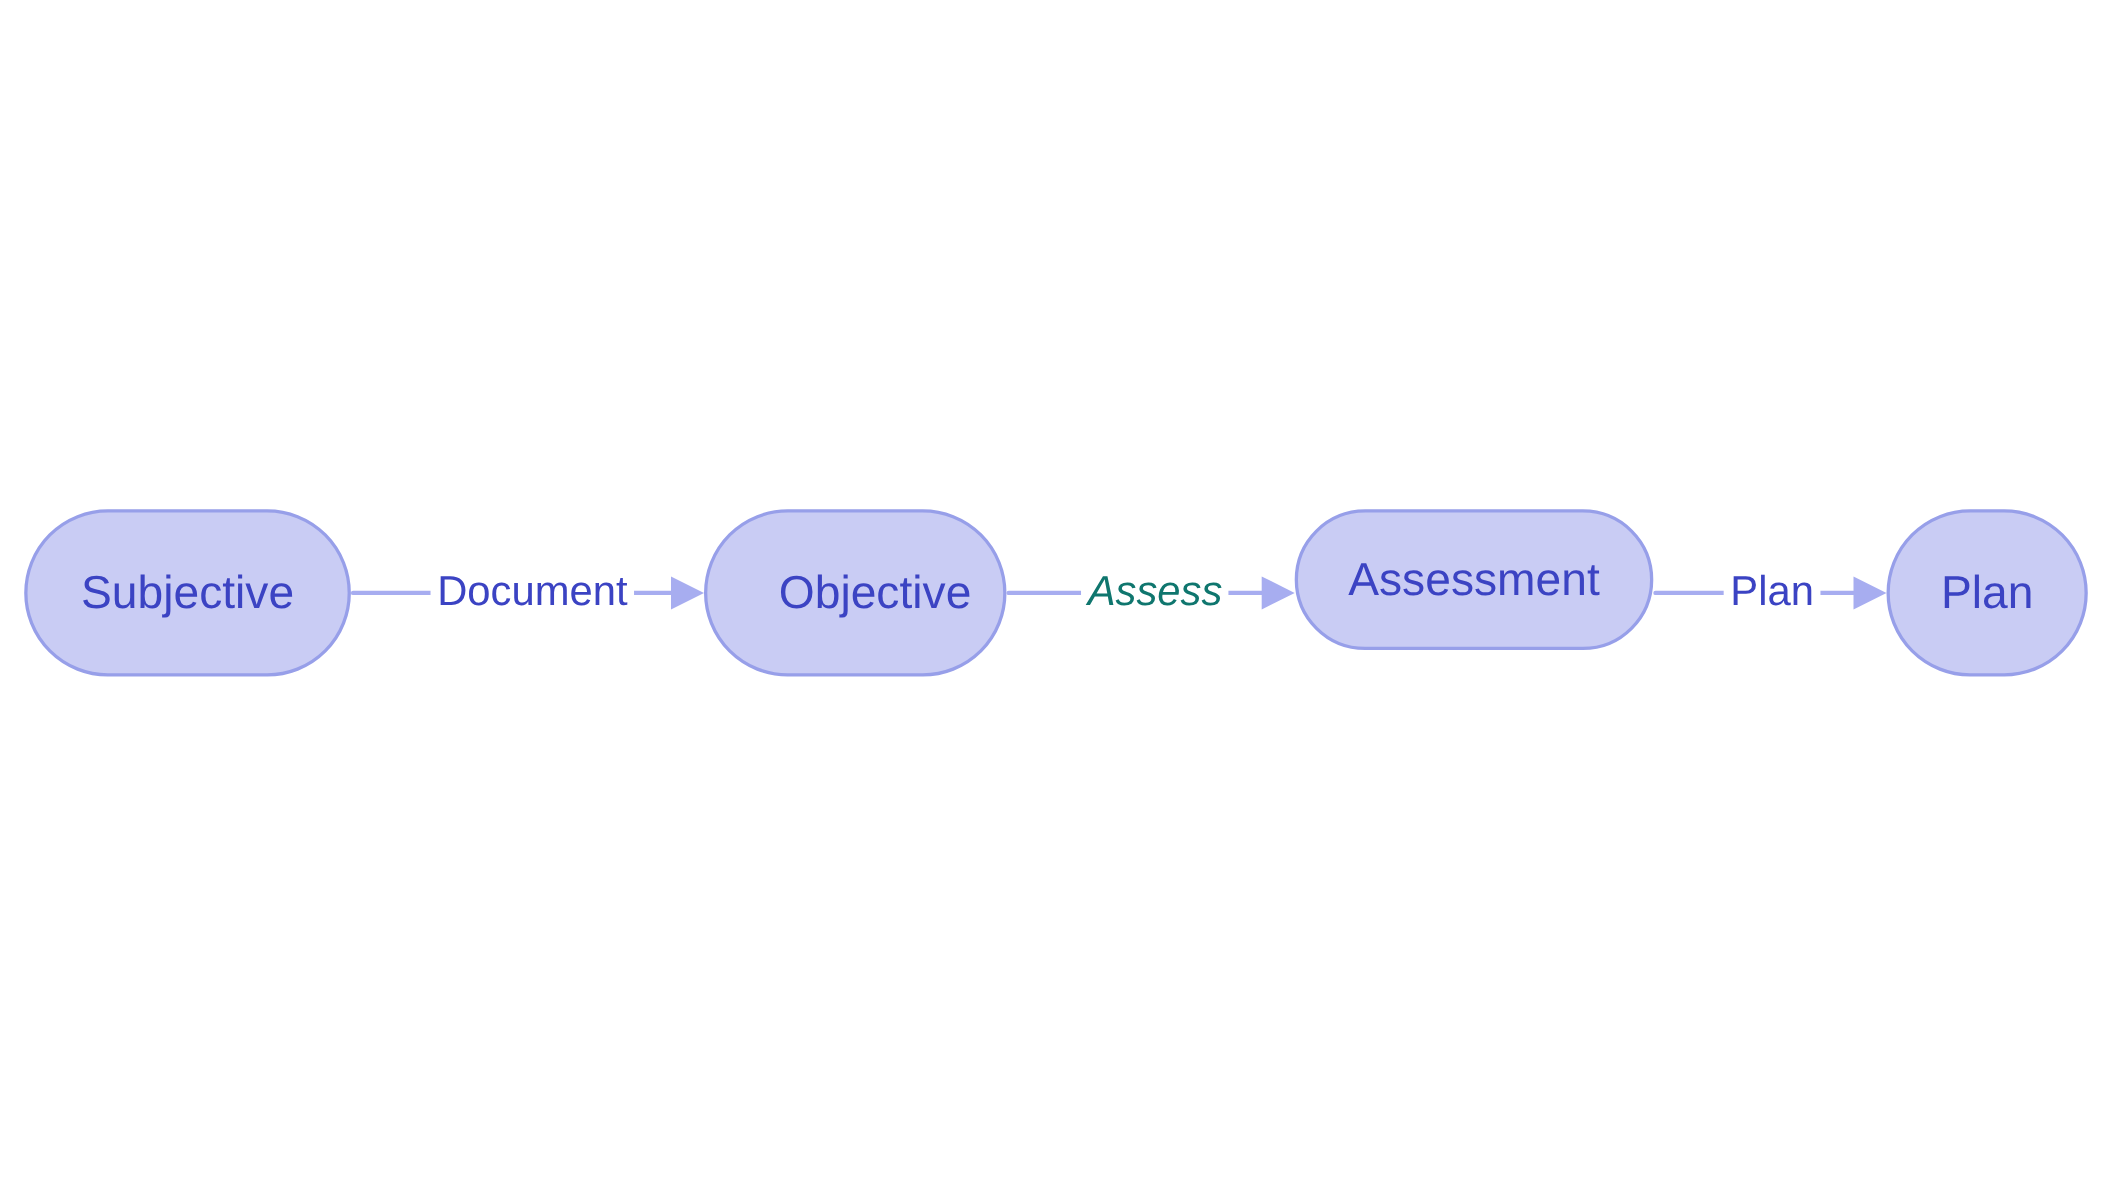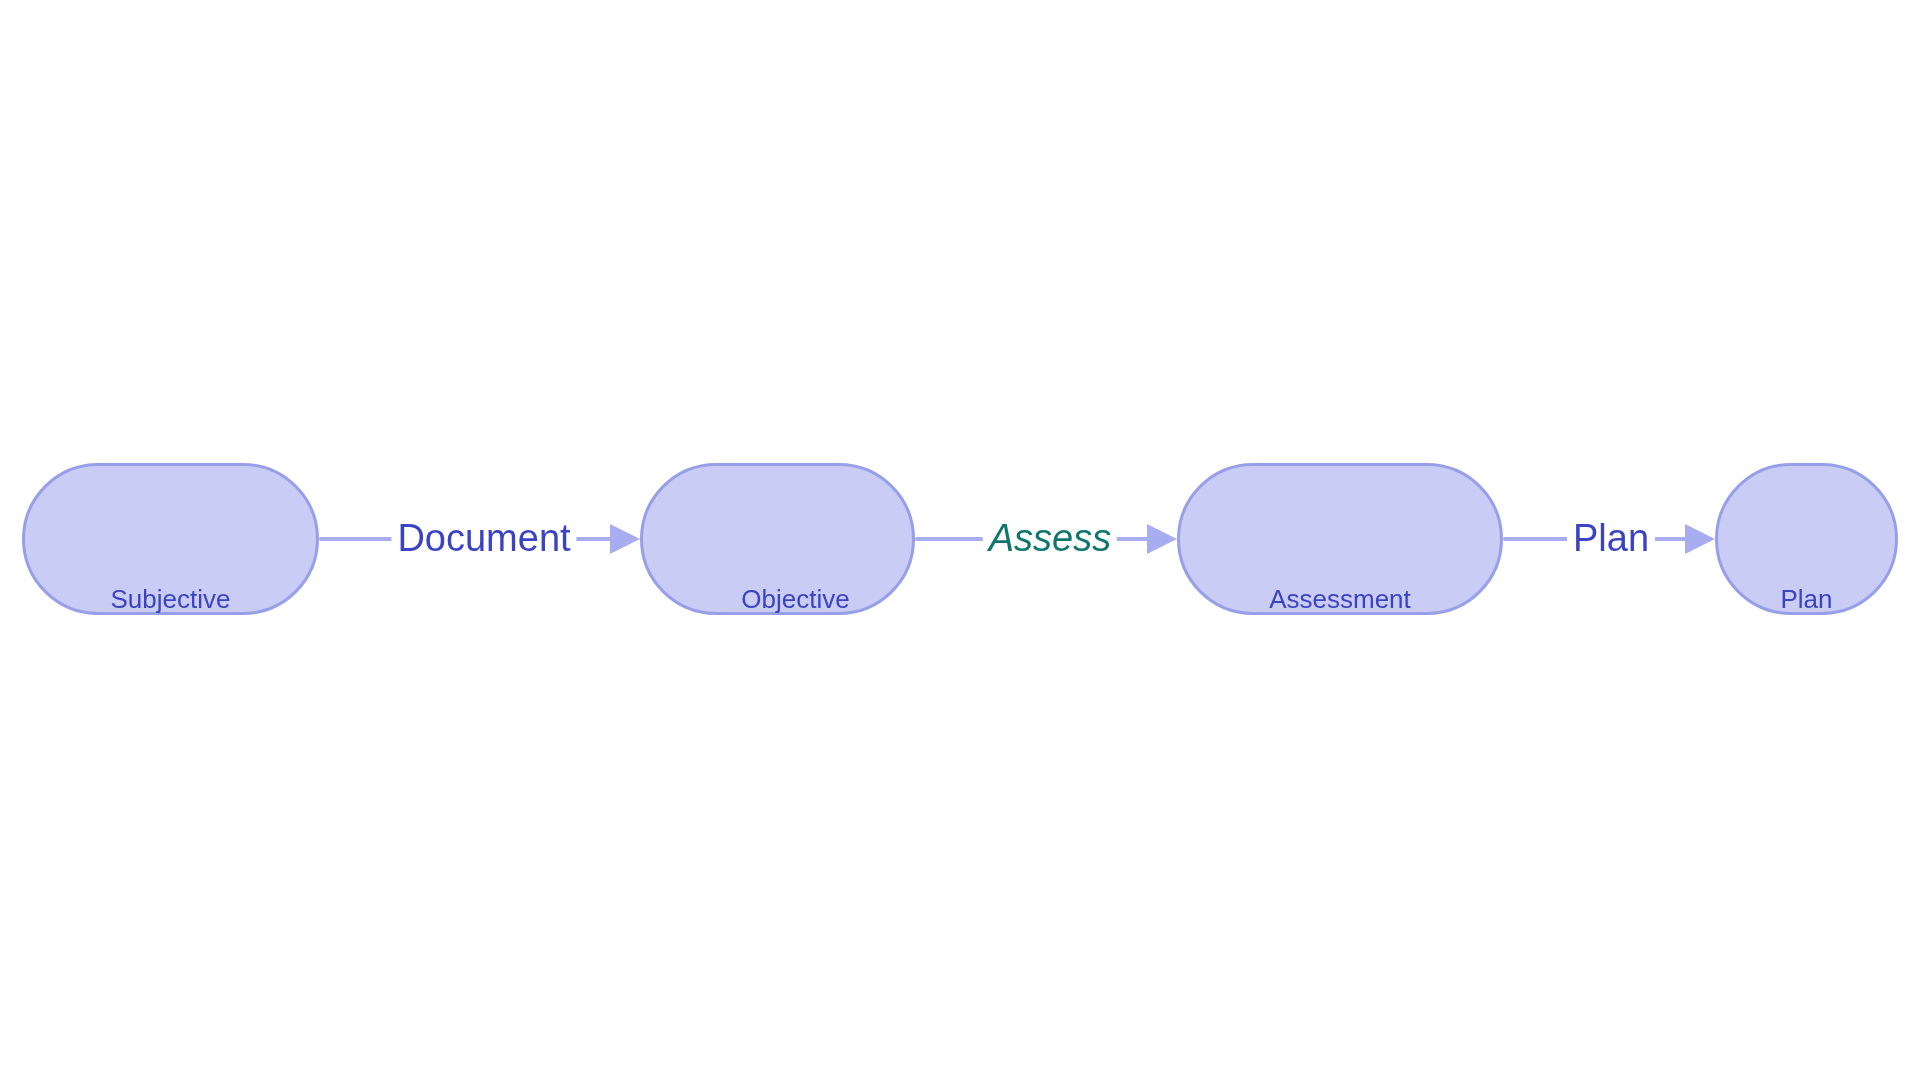--- a/index.html
+++ b/index.html
@@ -13,23 +13,23 @@
     height: 1083px;
     background: #ffffff;
     overflow: hidden;
     font-family: "Liberation Sans", "DejaVu Sans", sans-serif;
   }
   .node {
     position: absolute;
     box-sizing: border-box;
     border-radius: 76px;
     display: flex;
-    align-items: flex-end;
+    align-items: center;
     justify-content: center;
-    font-size: 26px;
+    font-size: 42px;
     line-height: 1;
     white-space: nowrap;
   }
   .edge-line {
     position: absolute;
     height: 4px;
     border-radius: 2px;
   }
   .arrowhead {
     position: absolute;
@@ -60,19 +60,19 @@
     <div class="edge-label" style="left: 1050px; top: 539px; color: #0f766e; font-style: italic;">Assess</div>
     <div class="edge-line" style="left: 1503px; top: 537px; width: 186px; background: rgb(167, 173, 240);"></div>
     <div class="arrowhead" style="left: 1685px; top: 524px; border-left: 30px solid rgb(167, 173, 240);"></div>
     <div class="edge-label" style="left: 1611px; top: 539px; color: rgb(59, 67, 195);">Plan</div>
     <div class="node" style="left: 22px; top: 463px; width: 297px; height: 152px; background: rgb(201, 204, 244); border: 3px solid rgb(151, 159, 233);">
       <span style="color: rgb(59, 67, 195);">Subjective</span>
     </div>
     <div class="node" style="left: 640px; top: 463px; width: 275px; height: 152px; background: rgb(201, 204, 244); border: 3px solid rgb(151, 159, 233);">
       <span style="color: rgb(59, 67, 195); margin-left: 36px;">Objective</span>
     </div>
-    <div class="node" style="left: 1177px; top: 463px; width: 326px; height: 152px; background: rgb(201, 204, 244); border: 3px solid rgb(151, 159, 233);">
+    <div class="node" style="left: 1177px; top: 463px; width: 326px; height: 128px; background: rgb(201, 204, 244); border: 3px solid rgb(151, 159, 233);">
       <span style="color: rgb(59, 67, 195);">Assessment</span>
     </div>
     <div class="node" style="left: 1715px; top: 463px; width: 183px; height: 152px; background: rgb(201, 204, 244); border: 3px solid rgb(151, 159, 233);">
       <span style="color: rgb(59, 67, 195);">Plan</span>
     </div>
   </div>
 
 </body></html>

